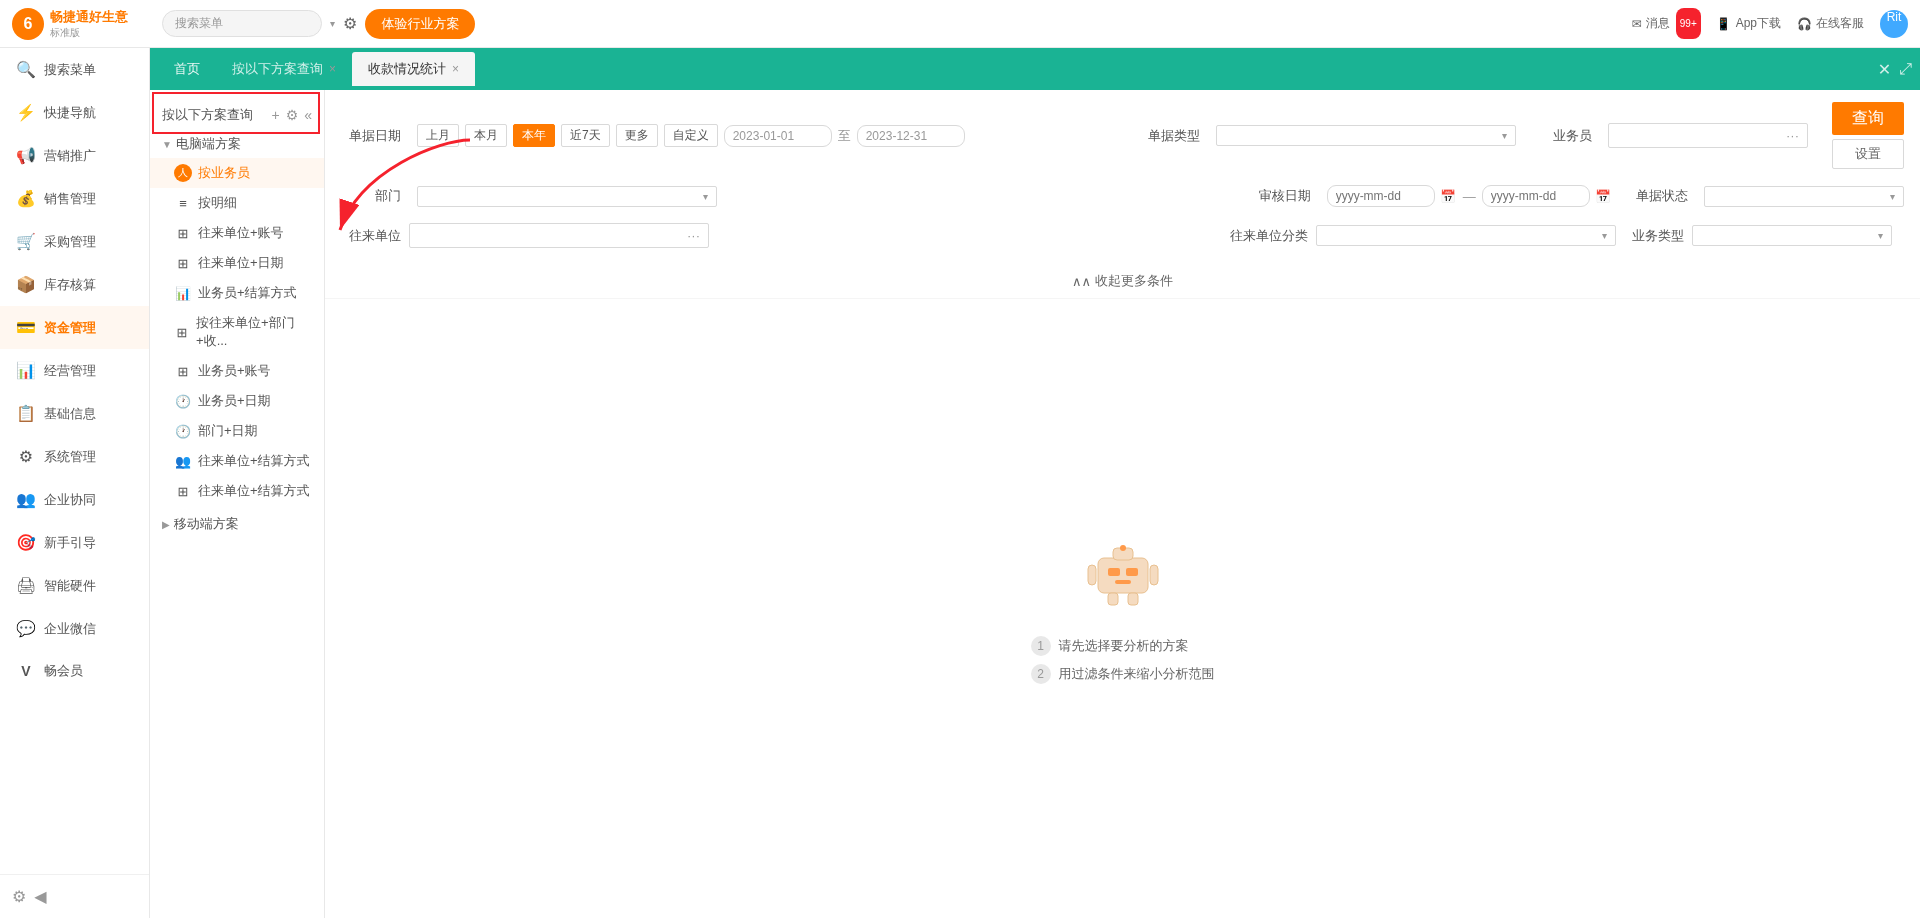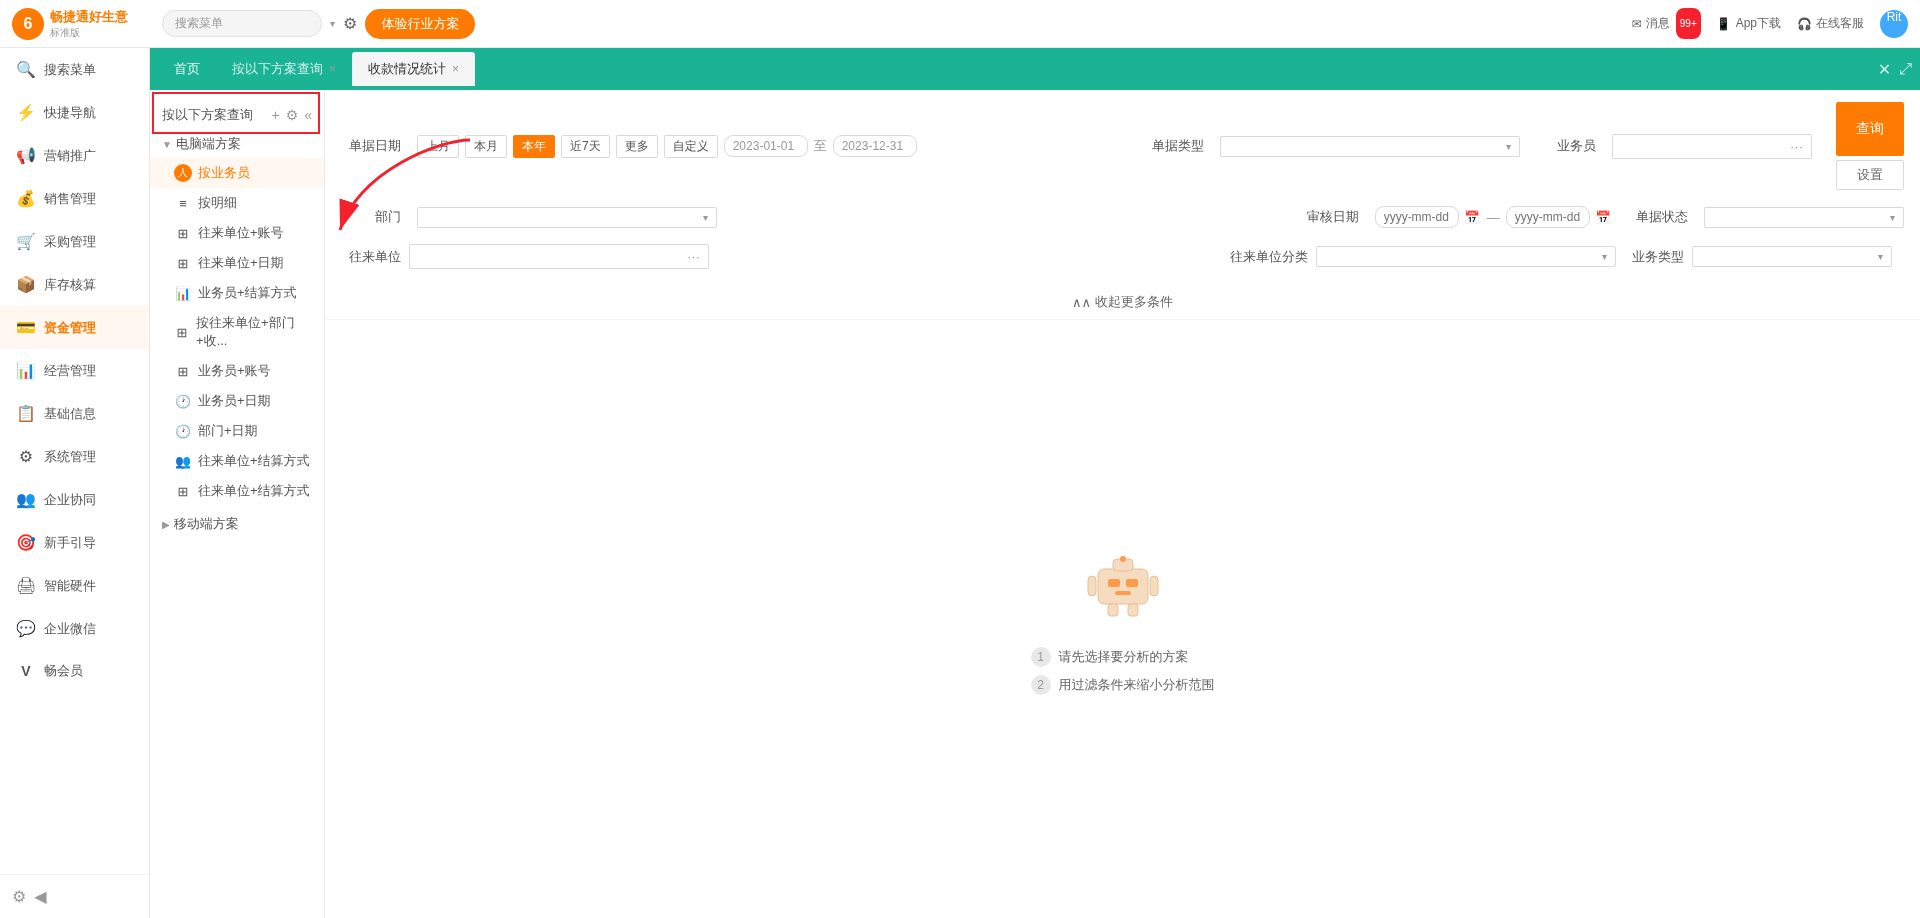--- a/index.html
+++ b/index.html
@@ -225,21 +225,21 @@
       background: #ff7a00;
       color: white;
       border-color: #ff7a00;
     }
     .date-input {
       border: 1px solid #d9d9d9;
       border-radius: 9px;
       padding: 3px 8px;
       font-size: 12px;
       color: #999;
-      width: 84px;
+      width: 108px;
     }
     .date-sep { color: #999; }
     .filter-select {
       border: 1px solid #d9d9d9;
       border-radius: 2px;
       padding: 4px 8px;
       font-size: 13px;
       color: #333;
       background: #fff;
       cursor: pointer;
@@ -248,24 +248,24 @@
       justify-content: space-between;
       min-width: 200px;
     }
     .filter-select-wide { min-width: 300px; }
     .chevron { font-size: 10px; color: #999; }
     .filter-dots { color: #999; cursor: pointer; }
     .query-btn {
       background: #ff7a00;
       color: white;
       border: none;
-      padding: 18px 20px;
+      padding: 6px 20px;
       border-radius: 2px;
       cursor: pointer;
-      font-size: 14px;
+      font-size: 16px;
     }
     .set-btn {
       background: #fff;
       color: #666;
       border: 1px solid #d9d9d9;
       padding: 5px 16px;
       border-radius: 2px;
       cursor: pointer;
       font-size: 13px;
     }

